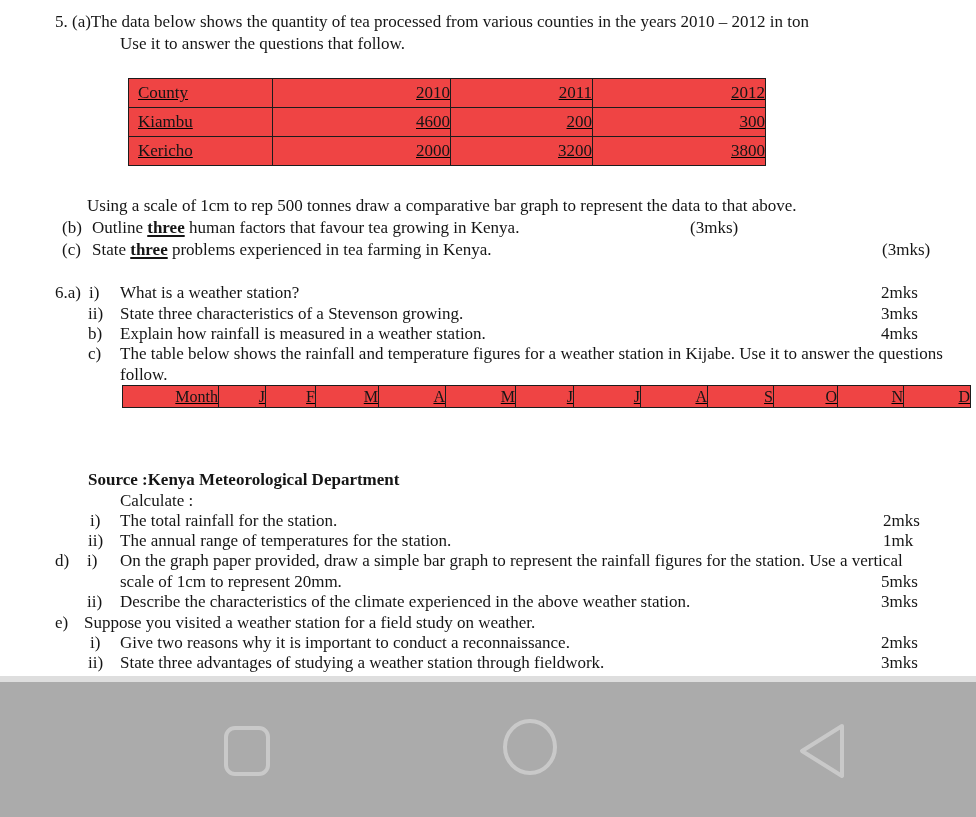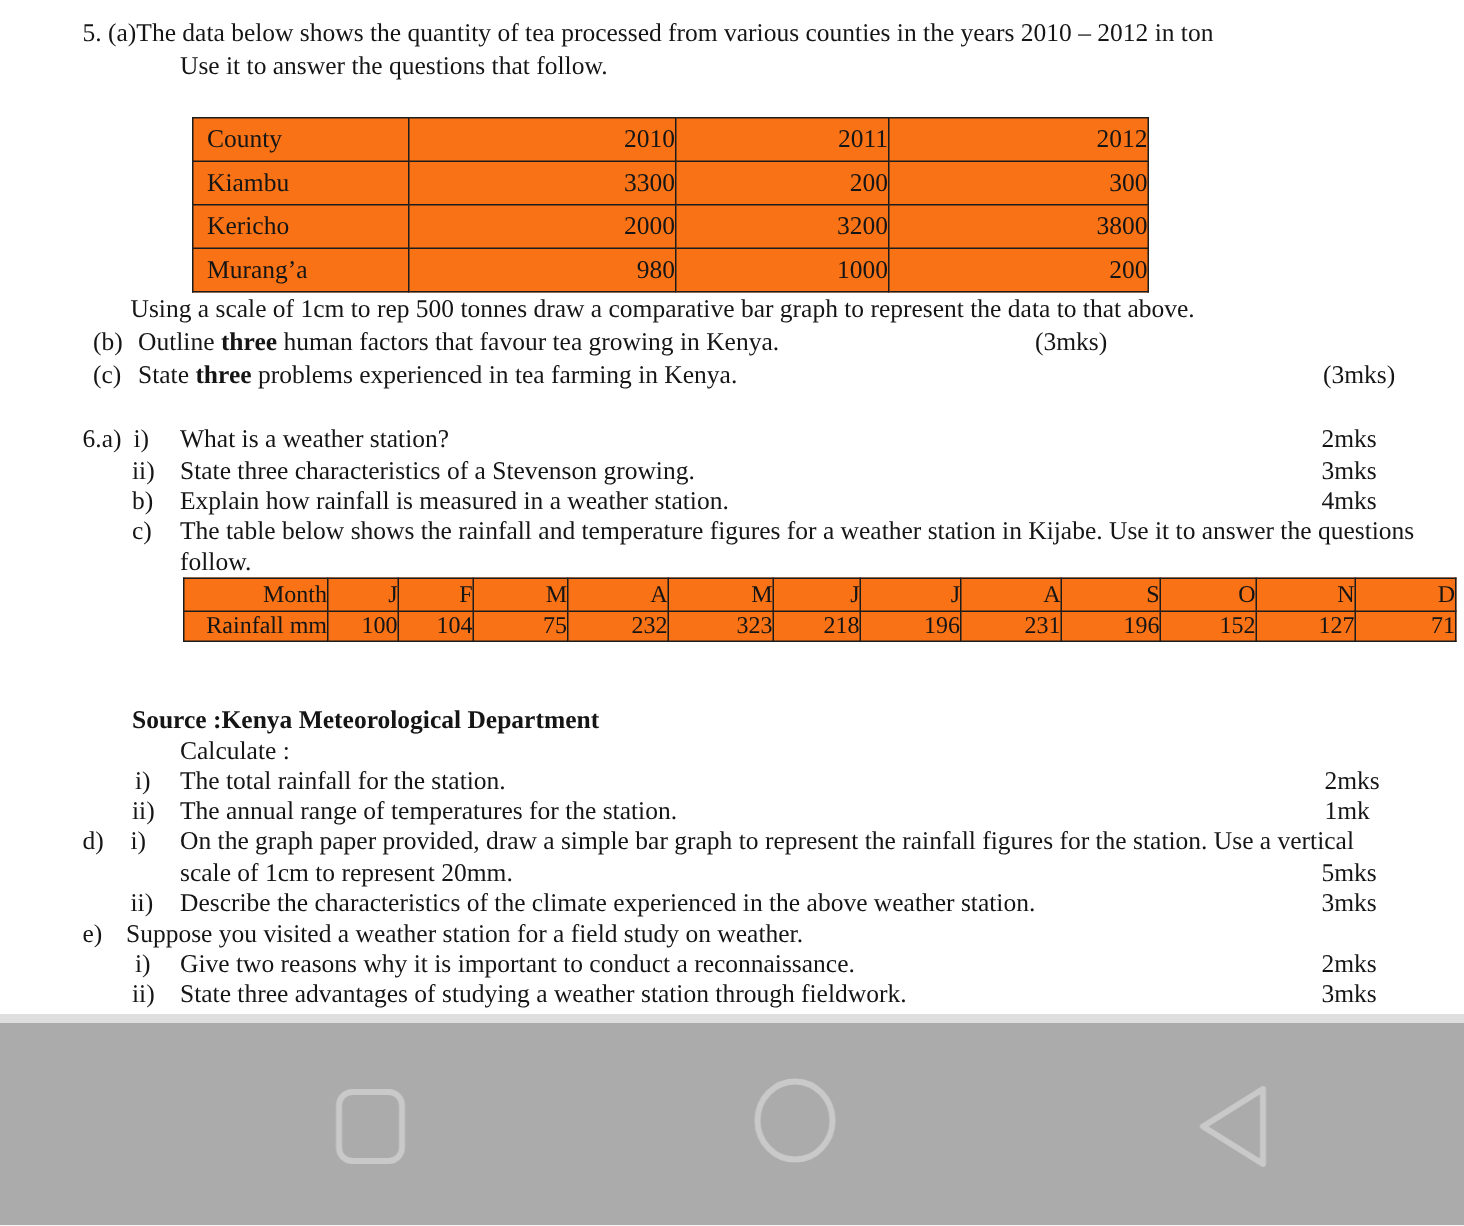--- a/index.html
+++ b/index.html
@@ -8,26 +8,27 @@
   #screen {
     position: relative; width: 976px; height: 817px;
     background: #ffffff; overflow: hidden;
   }
   .ln {
     position: absolute; white-space: nowrap;
     font-size: 17px; color: #151515; line-height: 20px;
   }
   .bold { font-weight: bold; }
   .emph {
-    font-weight: bold; 
+    font-weight: bold; text-decoration: underline;
     text-decoration-thickness: 2px; text-underline-offset: 2px;
   }
   table.doc-table {
     position: absolute; border-collapse: collapse; table-layout: fixed;
-    background: #f97316;
+    background: #ef4444;
+    text-decoration: underline;
   }
   table.doc-table td {
     border: 1px solid #1c1c1c; color: #151515; overflow: hidden;
     white-space: nowrap;
   }
   #tea-table td { height: 29px; font-size: 17px; text-align: right; }
   #tea-table td.left { text-align: left; padding-left: 9px; }
   #weather-table td { height: 20px; font-size: 16px; text-align: right; padding-left: 5px; }
   #weather-table tr.hdr td { height: 22px; }
   #weather-table sup { font-size: 11px; }
@@ -60,35 +61,29 @@
         </colgroup>
       <tbody>
           <tr>
         <td class="left">County</td>
         <td>2010</td>
         <td>2011</td>
         <td>2012</td>
       </tr>
       <tr>
         <td class="left">Kiambu</td>
-        <td>3300</td>
+        <td>4600</td>
         <td>200</td>
         <td>300</td>
       </tr>
       <tr>
         <td class="left">Kericho</td>
         <td>2000</td>
         <td>3200</td>
         <td>3800</td>
-      </tr>
-      <tr>
-        <td class="left">Murang’a</td>
-        <td>980</td>
-        <td>1000</td>
-        <td>200</td>
       </tr>
     </tbody>
       </table>
 
     <div class="ln" style="top:196px; left:87px;">Using a scale of 1cm to rep 500 tonnes draw a comparative bar graph to represent the data to that above.</div>
 
     <div class="ln" style="top:218px; left:62px;">(b)</div>
     <div class="ln" style="top:218px; left:92px;"><span>Outline </span><span class="emph">three</span><span> human factors that favour tea growing in  Kenya.</span></div>
     <div class="ln" style="top:218px; left:690px;">(3mks)</div>
 
@@ -138,35 +133,20 @@
         <td>A</td>
         <td>M</td>
         <td>J</td>
         <td>J</td>
         <td>A</td>
         <td>S</td>
         <td>O</td>
         <td>N</td>
         <td>D</td>
       </tr>
-      <tr>
-        <td>Rainfall mm</td>
-        <td>100</td>
-        <td>104</td>
-        <td>75</td>
-        <td>232</td>
-        <td>323</td>
-        <td>218</td>
-        <td>196</td>
-        <td>231</td>
-        <td>196</td>
-        <td>152</td>
-        <td>127</td>
-        <td>71</td>
-      </tr>
     </tbody>
       </table>
 
     <div class="ln bold" style="top:470px; left:88px;">Source :Kenya Meteorological Department</div>
     <div class="ln" style="top:491px; left:120px;">Calculate :</div>
 
     <div class="ln" style="top:511px; left:90px;">i)</div>
     <div class="ln" style="top:511px; left:120px;">The total rainfall for the station.</div>
     <div class="ln" style="top:511px; left:883px;">2mks</div>
 

